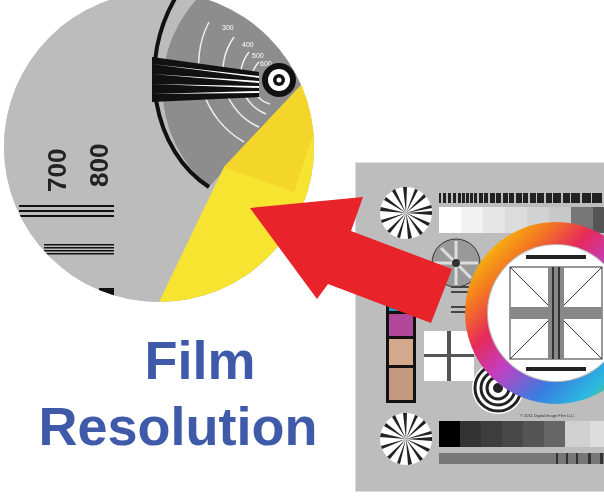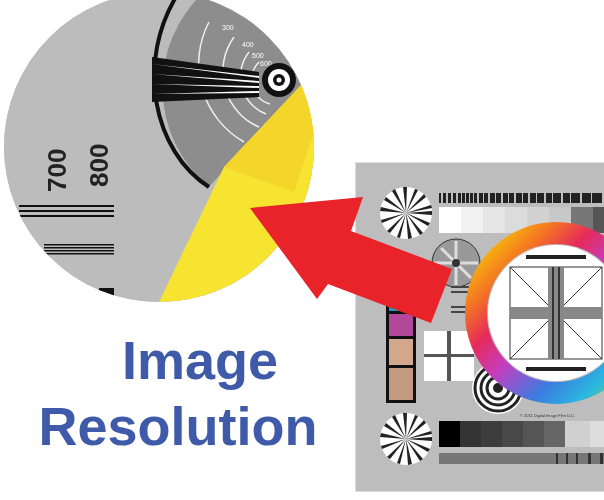--- a/index.html
+++ b/index.html
@@ -233,14 +233,14 @@
       <text transform="translate(62,200) rotate(-90)">700</text>
       <text transform="translate(104,195) rotate(-90)">800</text>
     </g>
   </svg>
 </div>
 
 <svg class="abs" style="left:240px;top:185px;" width="230" height="140" viewBox="0 0 230 140">
   <path d="M10,23 L123,12 L111,46 L212,84 L191,138 L88,99 L77,114 Z" fill="#e8232a"></path>
 </svg>
 
-<div class="abs headline" style="top:330px;">Image</div>
+<div class="abs headline" style="top:330px;">Film</div>
 <div class="abs headline" style="top:396px;left:-22px;">Resolution</div>
 
 </body></html>

